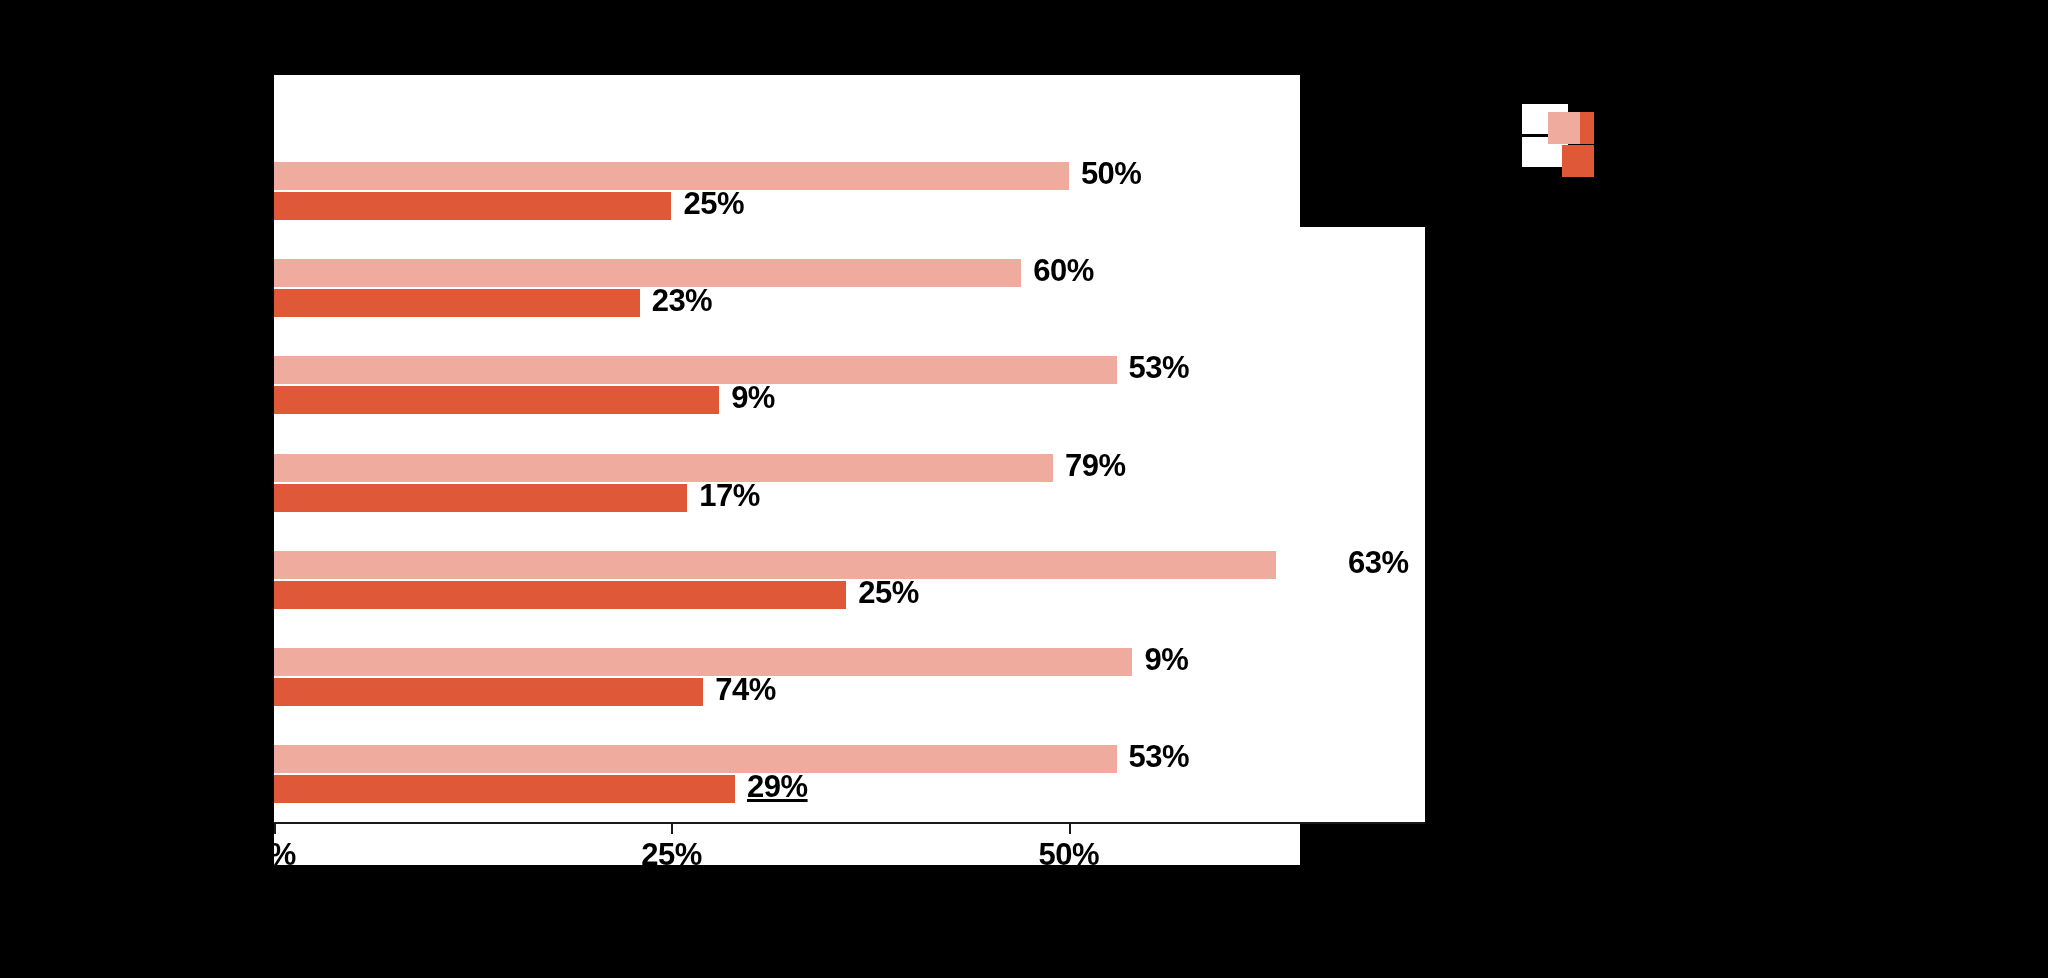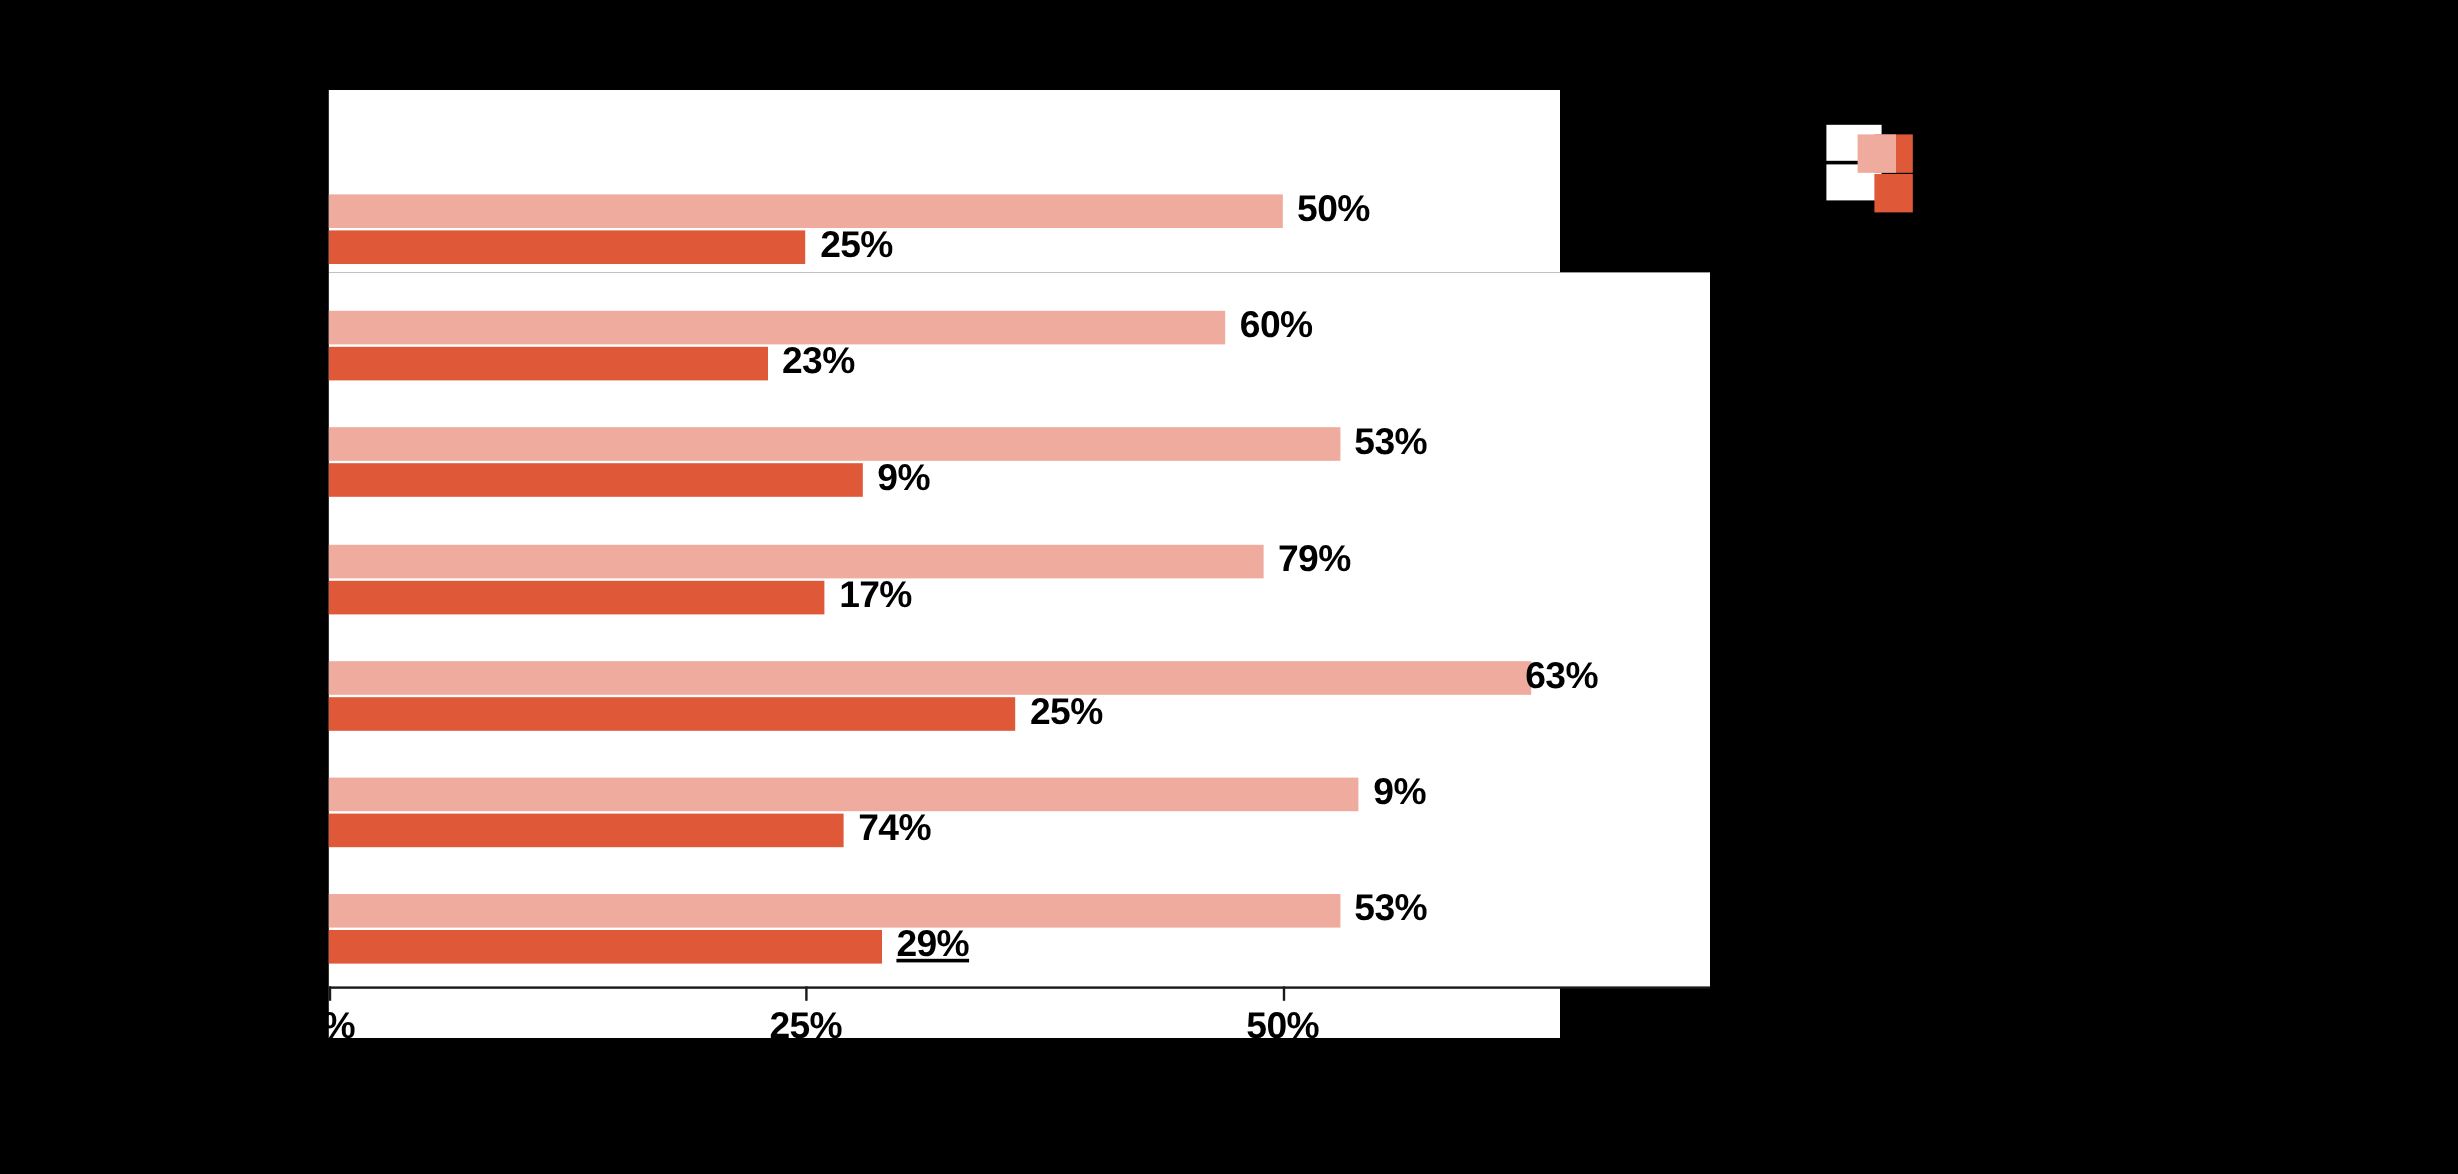--- a/index.html
+++ b/index.html
@@ -208,21 +208,21 @@
         <div class="bar-label dark-lab" style="left: 457.138px;">9%</div>
       </div>
       <div class="bar-group" style="top: 378.6px;">
         <div class="bar light" style="width: 778.992px; background: rgb(239, 171, 157);"></div>
         <div class="bar-label light-lab" style="left: 790.992px;">79%</div>
         <div class="bar dark" style="width: 413.343px; background: rgb(223, 88, 55);"></div>
         <div class="bar-label dark-lab" style="left: 425.343px;">17%</div>
       </div>
       <div class="bar-group" style="top: 475.8px;">
         <div class="bar light" style="width: 1001.56px; background: rgb(239, 171, 157);"></div>
-        <div class="bar-label light-lab" style="left: 997px;">63%</div>
+        <div class="bar-label light-lab" style="left: 1074px;">63%</div>
         <div class="bar dark" style="width: 572.32px; background: rgb(223, 88, 55);"></div>
         <div class="bar-label dark-lab" style="left: 584.32px;">25%</div>
       </div>
       <div class="bar-group" style="top: 573px;">
         <div class="bar light" style="width: 858.481px; background: rgb(239, 171, 157);"></div>
         <div class="bar-label light-lab" style="left: 870.481px;">9%</div>
         <div class="bar dark" style="width: 429.24px; background: rgb(223, 88, 55);"></div>
         <div class="bar-label dark-lab" style="left: 441.24px;">74%</div>
       </div>
       <div class="bar-group" style="top: 670.2px;">

